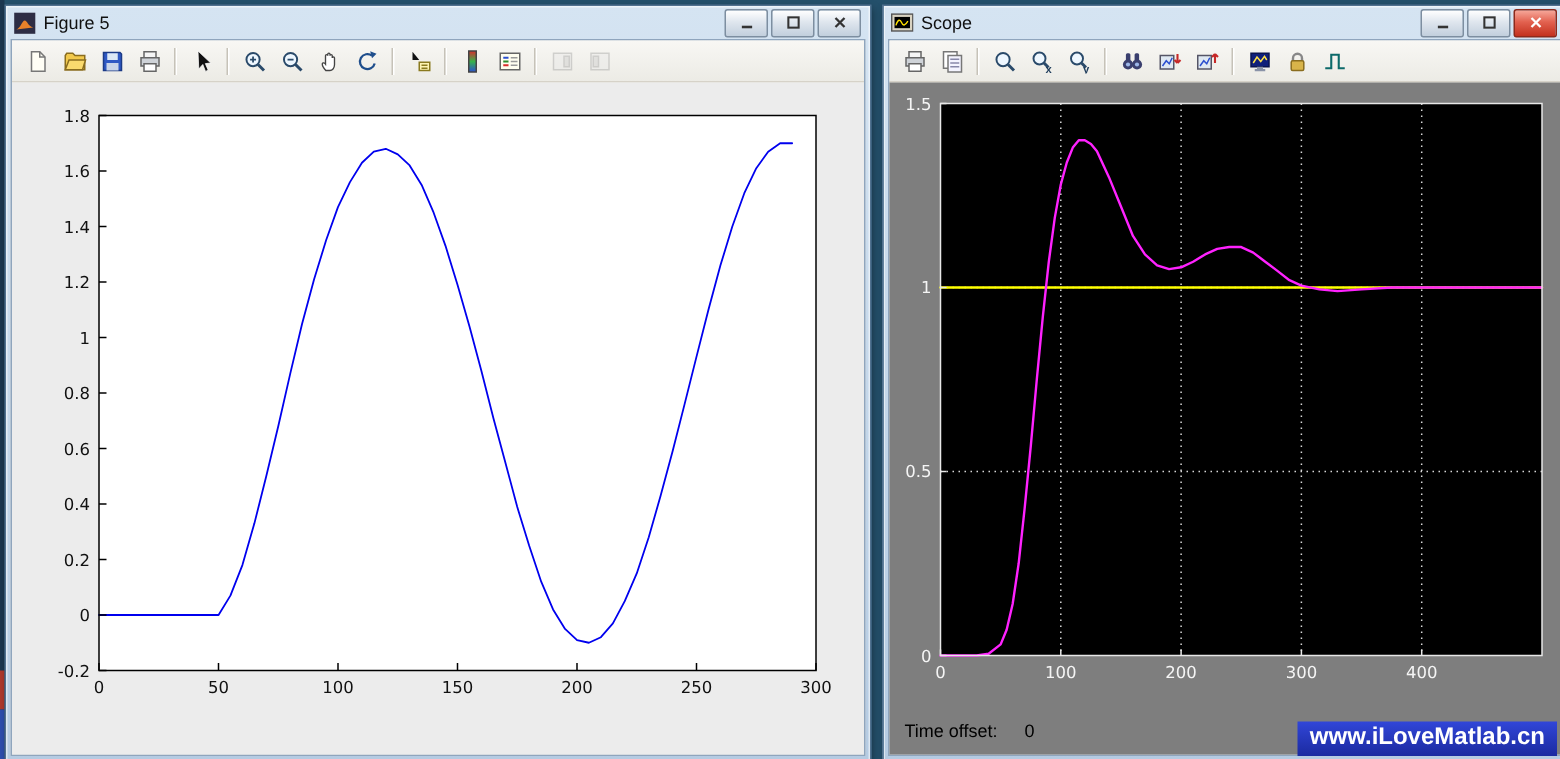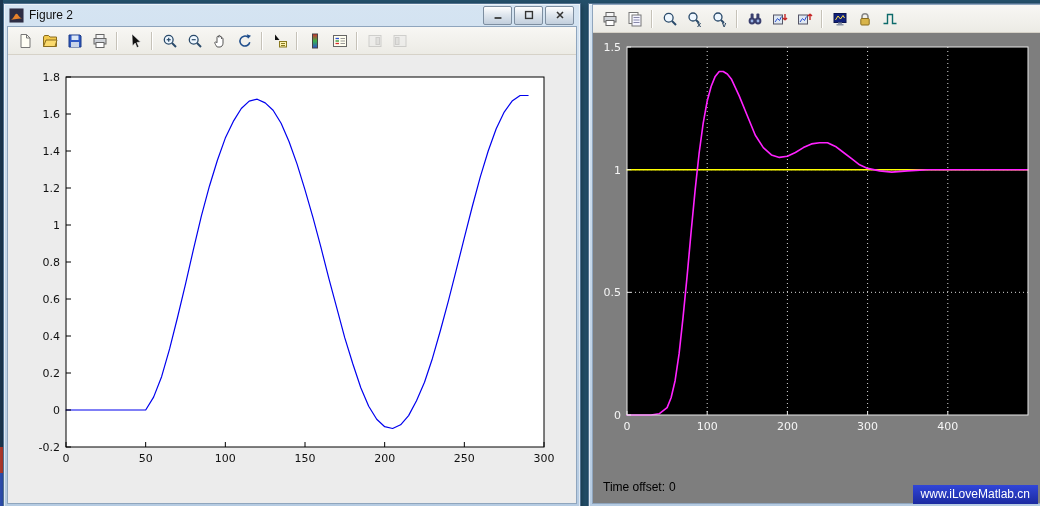--- a/index.html
+++ b/index.html
@@ -49,47 +49,47 @@
   .tb-sep{width:0;height:18px;border-left:1px solid #c6c2b8;border-right:1px solid #ffffff;margin:0 4px;}
 
   
   .fig-canvas{flex:1;position:relative;background:#ececec;min-height:0;}
   .scope-canvas{flex:1;position:relative;background:#7e7e7e;min-height:0;}
   .chart-mount{position:absolute;}
   #figure1-plot{left:2px;right:2px;top:2px;bottom:2px;}
   #scope-plot{left:4px;right:4px;top:2px;bottom:40px;}
 
   .time-offset{position:absolute;left:10px;bottom:9px;font-size:12px;color:#000;
-    display:flex;gap:4px;}
+    display:flex;gap:18px;}
 
   
   .watermark{position:absolute;right:2px;bottom:2px;z-index:60;text-align:right;pointer-events:none;}
   .wm-brand{display:inline-block;font-style:italic;font-weight:800;font-size:52px;
     letter-spacing:-3px;line-height:.92;padding-right:6px;
     background:linear-gradient(180deg,#f7a51d 0%,#f7a51d 42%,#8a56c8 52%,#2336c8 70%,#15269a 100%);
     -webkit-background-clip:text;background-clip:text;color:transparent;-webkit-text-fill-color:transparent;}
   .wm-site{display:inline-block;margin-top:-4px;background:linear-gradient(#3146d8,#1b2aa0);
-    color:#fff;font-weight:400;font-size:12px;padding:2px 8px 3px;}
+    color:#fff;font-weight:700;font-size:16px;padding:2px 8px 3px;}
 </style>
 </head>
 <body>
 
 <div class="edge-strip"></div>
 <div class="edge-red"></div>
 <div class="edge-blue"></div>
 
 <section class="window figure-window">
   <div class="titlebar">
     <span class="title-icon">
       <svg viewBox="0 0 16 16">
           <rect x="0.5" y="0.5" width="15" height="15" fill="#2d2d44"></rect>
           <path d="M2 12.5c3-1 4.2-6.5 6-6.5s2.2 4 6 5l-12 1.5z" fill="#e8822a"></path>
         </svg>
     </span>
-    <span class="title-text">Figure 2</span>
+    <span class="title-text">Figure 5</span>
     <span class="win-buttons" id="fig-winbtns">
         <span class="win-btn">
           <svg viewBox="0 0 14 14">
             <rect x="3" y="9.5" width="8" height="2" fill="currentColor"></rect>
           </svg>
         </span>
         <span class="win-btn">
           <svg viewBox="0 0 14 14">
             <rect x="3" y="3" width="8" height="8" fill="none" stroke="currentColor" stroke-width="1.6"></rect>
           </svg>
@@ -249,20 +249,47 @@
             <line x1="56" y1="56.99999999999999" x2="61" y2="56.99999999999999" stroke="#000000"></line>
             <text x="50" y="60.99999999999999" fill="#111111" text-anchor="end">1.6</text>
             <line x1="56" y1="20" x2="61" y2="20" stroke="#000000"></line>
             <text x="50" y="24" fill="#111111" text-anchor="end">1.8</text>
           </svg></div>
     </div>
   </div>
 </section>
 
 <section class="window scope-window">
+  <div class="titlebar">
+    <span class="title-icon">
+      <svg viewBox="0 0 16 16">
+          <rect x="0.5" y="1.5" width="15" height="12" fill="#d9d3c2" stroke="#555"></rect>
+          <rect x="2.5" y="3.5" width="11" height="8" fill="#000"></rect>
+          <path d="M3.5 9.5c1.5-4.5 3-4.5 4-2s2.5 2.5 4.5-1" stroke="#ffe000" fill="none"></path>
+        </svg>
+    </span>
+    <span class="title-text">Scope</span>
+    <span class="win-buttons" id="scope-winbtns">
+        <span class="win-btn">
+          <svg viewBox="0 0 14 14">
+            <rect x="3" y="9.5" width="8" height="2" fill="currentColor"></rect>
+          </svg>
+        </span>
+        <span class="win-btn">
+          <svg viewBox="0 0 14 14">
+            <rect x="3" y="3" width="8" height="8" fill="none" stroke="currentColor" stroke-width="1.6"></rect>
+          </svg>
+        </span>
+        <span class="win-btn close-red">
+          <svg viewBox="0 0 14 14">
+            <path d="M3.5 3.5l7 7M10.5 3.5l-7 7" stroke="currentColor" stroke-width="1.8" fill="none"></path>
+          </svg>
+        </span>
+      </span>
+  </div>
   <div class="win-body">
     <div class="toolbar" id="scope-toolbar">
         <span class="tool">
           <svg viewBox="0 0 16 16">
             <rect x="4" y="1.5" width="8" height="4" fill="#f5f5f5" stroke="#666"></rect>
             <rect x="2" y="5.5" width="12" height="5.5" fill="#cfd3d8" stroke="#666"></rect>
             <rect x="4" y="9.5" width="8" height="5" fill="#ffffff" stroke="#666"></rect>
           </svg>
         </span>
         <span class="tool">

